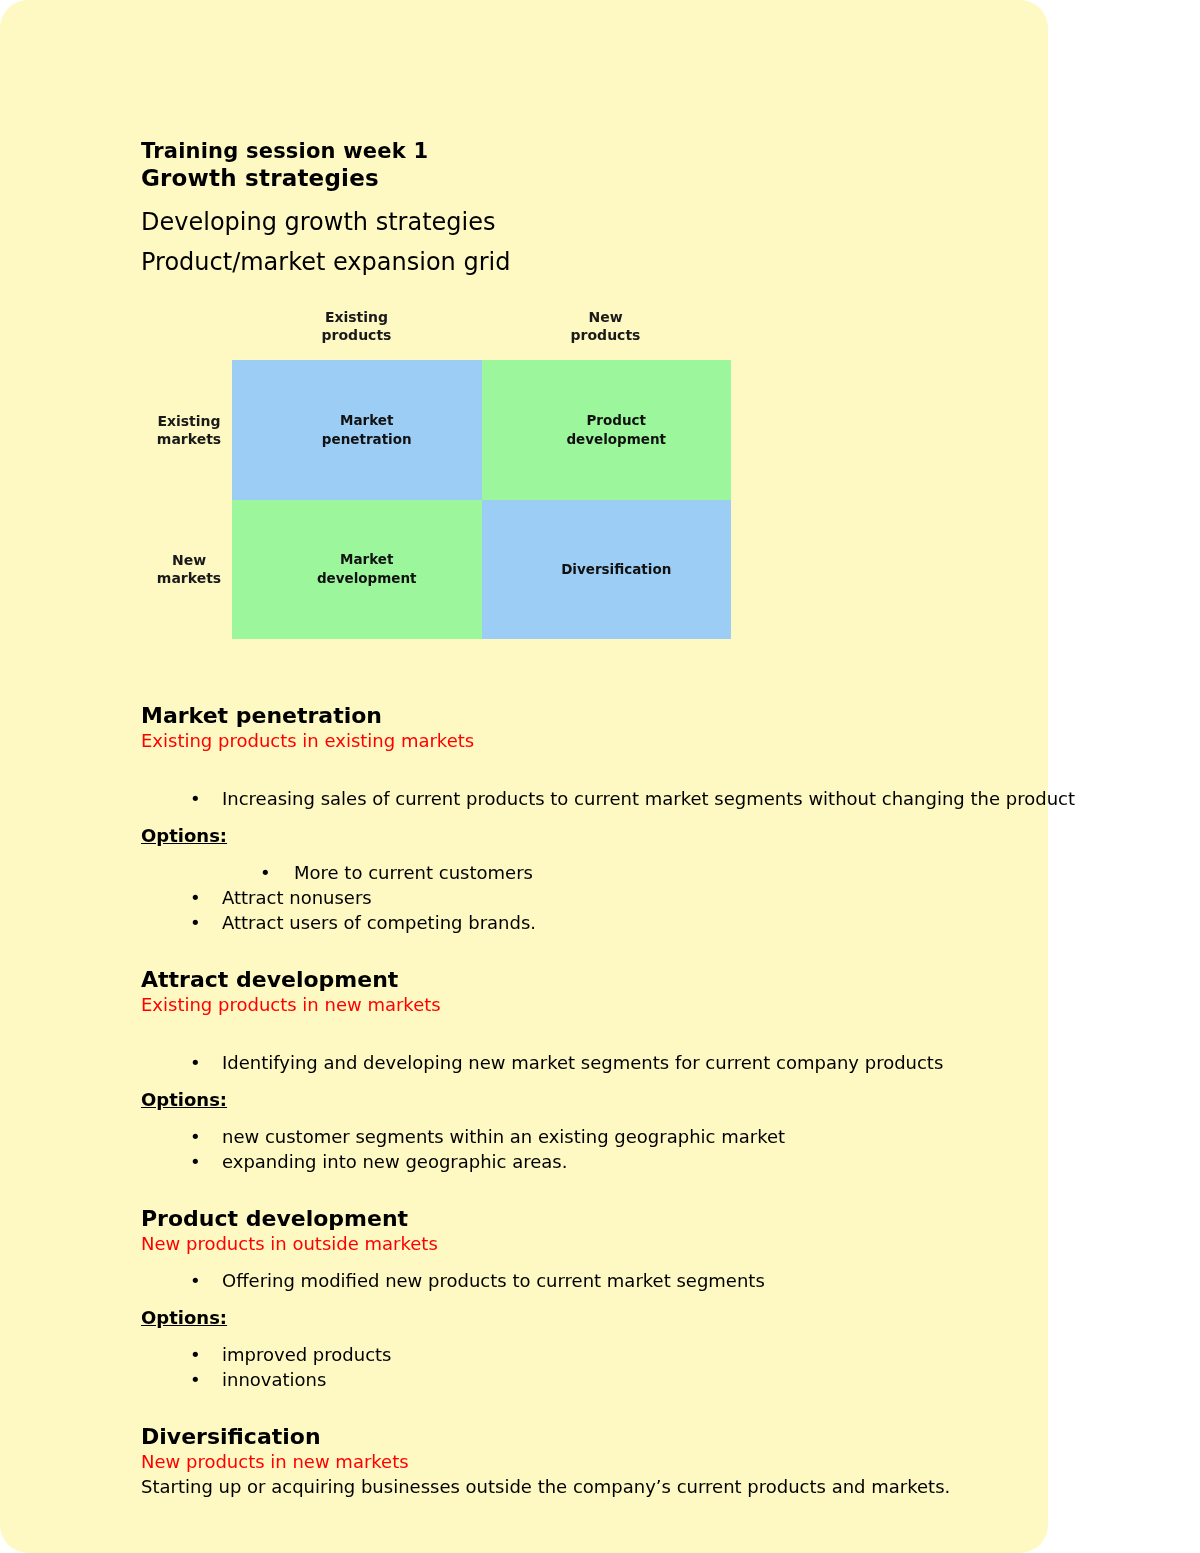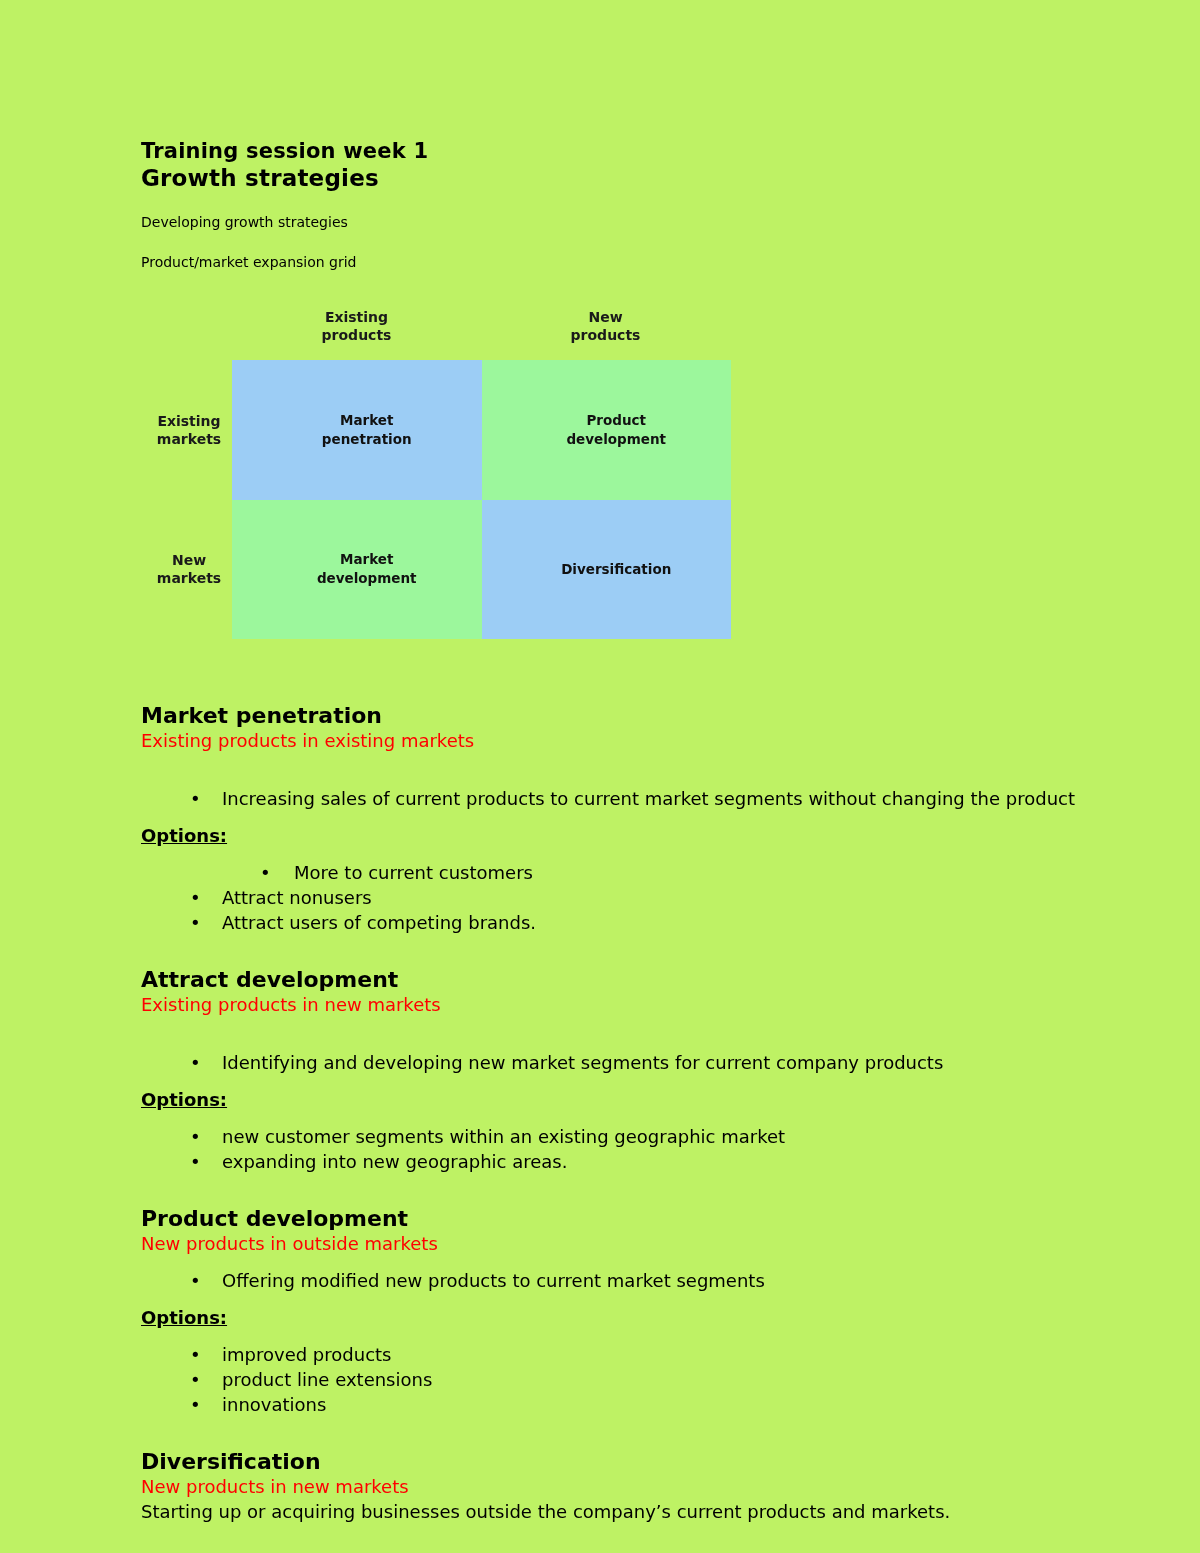--- a/index.html
+++ b/index.html
@@ -11,23 +11,24 @@
     width: 1200px;
     height: 1553px;
     position: relative;
     font-family: "DejaVu Sans", sans-serif;
     color: #000000;
     overflow: hidden;
   }
   .page {
     position: absolute;
     left: 0; top: 0;
-    width: 1200px;
+    width: 1048px;
     height: 1553px;
-    background: #bef264;
+    background: #fef9c3;
+    border-radius: 28px;
   }
   .content {
     position: absolute;
     left: 141px;
     top: 138px;
     width: 940px;
   }
 
   
   .doc-title {
@@ -36,21 +37,21 @@
     line-height: 27px;
     letter-spacing: 0.2px;
   }
   .doc-subtitle {
     font-size: 23px;
     font-weight: bold;
     line-height: 27px;
     letter-spacing: 0.2px;
   }
   .intro-line {
-    font-size: 14px;
+    font-size: 24px;
     line-height: 24px;
     margin-top: 18px;
   }
   .intro-line.second {
     margin-top: 16px;
   }
 
   
   .matrix-wrap {
     position: absolute;
@@ -277,21 +278,20 @@
       <div class="sec-gap"></div>
       <div class="section">
         <div class="sec-heading">Product development</div>
         <div class="sec-subtitle" style="color: rgb(255, 0, 0);">New products in outside markets</div>
         <ul class="bullets">
           <li class="bullet">Offering modified new products to current market segments</li>
         </ul>
         <div class="options-label">Options:</div>
         <ul class="bullets">
           <li class="bullet">improved products</li>
-          <li class="bullet">product line extensions</li>
           <li class="bullet">innovations</li>
         </ul>
       </div>
       <div class="sec-gap"></div>
       <div class="section">
         <div class="sec-heading">Diversification</div>
         <div class="sec-subtitle" style="color: rgb(255, 0, 0);">New products in new markets</div>
         <div class="plain-line">Starting up or acquiring businesses outside the company’s current products and markets.</div>
       </div>
     </div>

